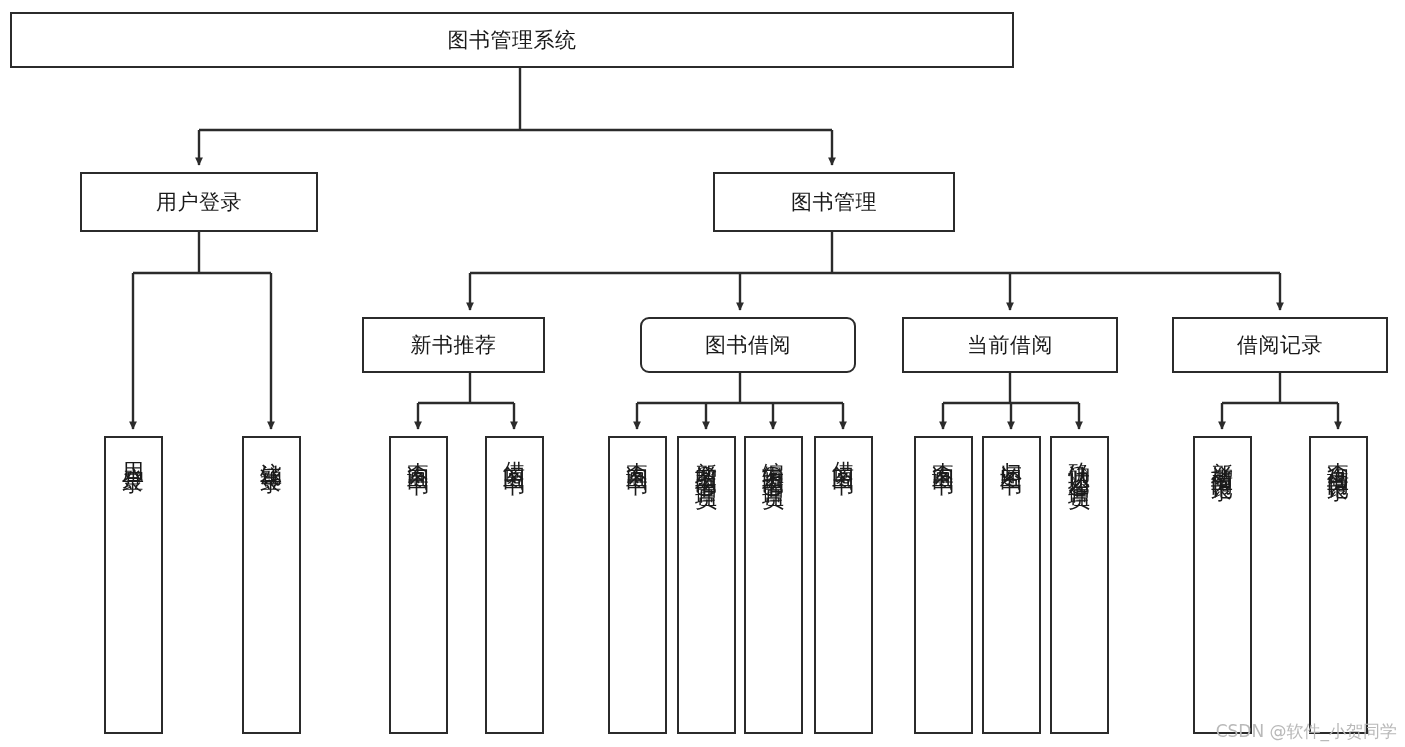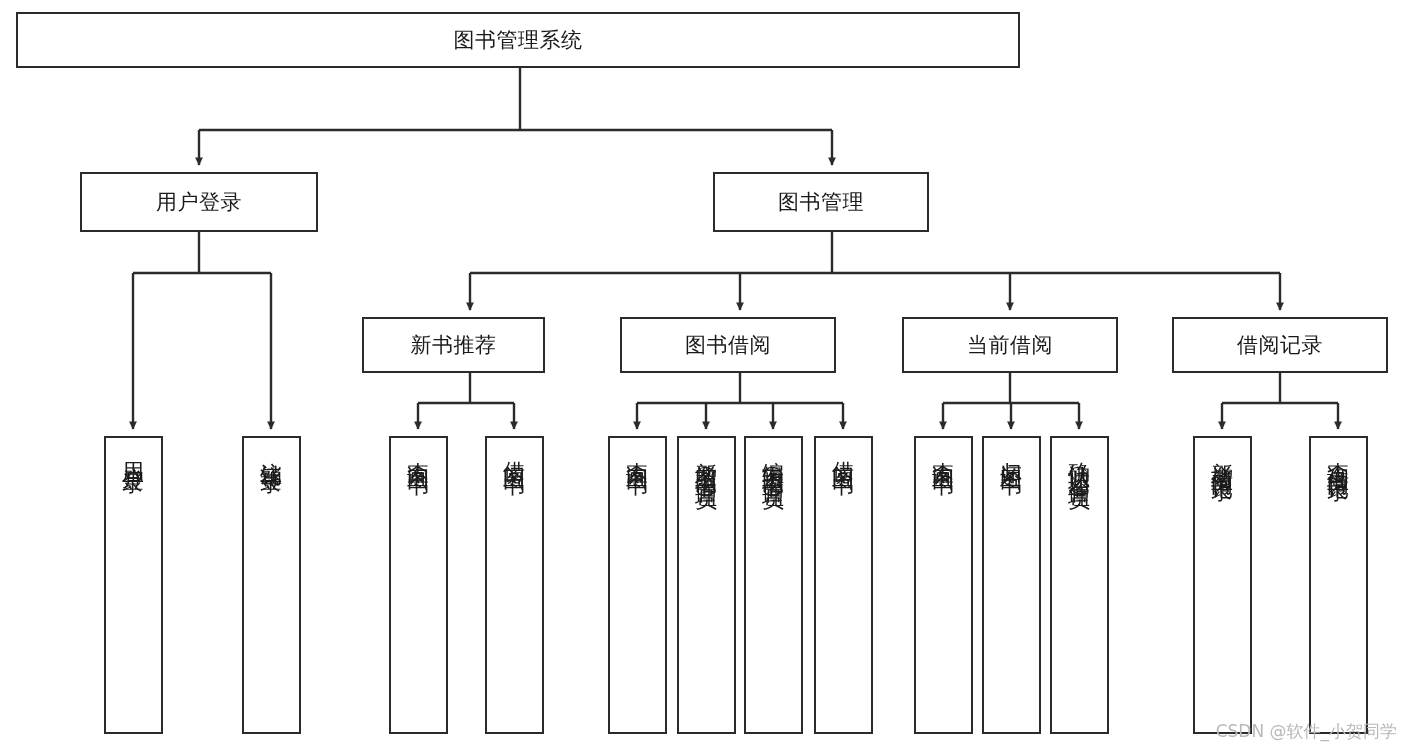--- a/index.html
+++ b/index.html
@@ -122,37 +122,37 @@
       <path d="M1011,403 L1011,429" marker-end="url(#arrow)"></path>
       <path d="M1079,403 L1079,429" marker-end="url(#arrow)"></path>
 
       <path d="M1280,373 L1280,403"></path>
       <path d="M1222,403 L1338,403"></path>
       <path d="M1222,403 L1222,429" marker-end="url(#arrow)"></path>
       <path d="M1338,403 L1338,429" marker-end="url(#arrow)"></path>
     </g>
   </svg>
 
-  <div class="node horiz" style="left:16px; top:12px; width:1004px; height:56px;">
+  <div class="node horiz" style="left:10px; top:12px; width:1004px; height:56px;">
     <span class="label">图书管理系统</span>
   </div>
 
   <div class="node horiz" style="left:80px; top:172px; width:238px; height:60px;">
     <span class="label">用户登录</span>
   </div>
 
-  <div class="node horiz" style="left:713px; top:172px; width:216px; height:60px;">
+  <div class="node horiz" style="left:713px; top:172px; width:242px; height:60px;">
     <span class="label">图书管理</span>
   </div>
 
   <div class="node horiz" style="left:362px; top:317px; width:183px; height:56px;">
     <span class="label">新书推荐</span>
   </div>
 
-  <div class="node horiz" style="left:620px; top:317px; width:216px; height:56px;">
+  <div class="node horiz" style="left:640px; top:317px; width:216px; height:56px;border-radius:9px;">
     <span class="label">图书借阅</span>
   </div>
 
   <div class="node horiz" style="left:902px; top:317px; width:216px; height:56px;">
     <span class="label">当前借阅</span>
   </div>
 
   <div class="node horiz" style="left:1172px; top:317px; width:216px; height:56px;">
     <span class="label">借阅记录</span>
   </div>

